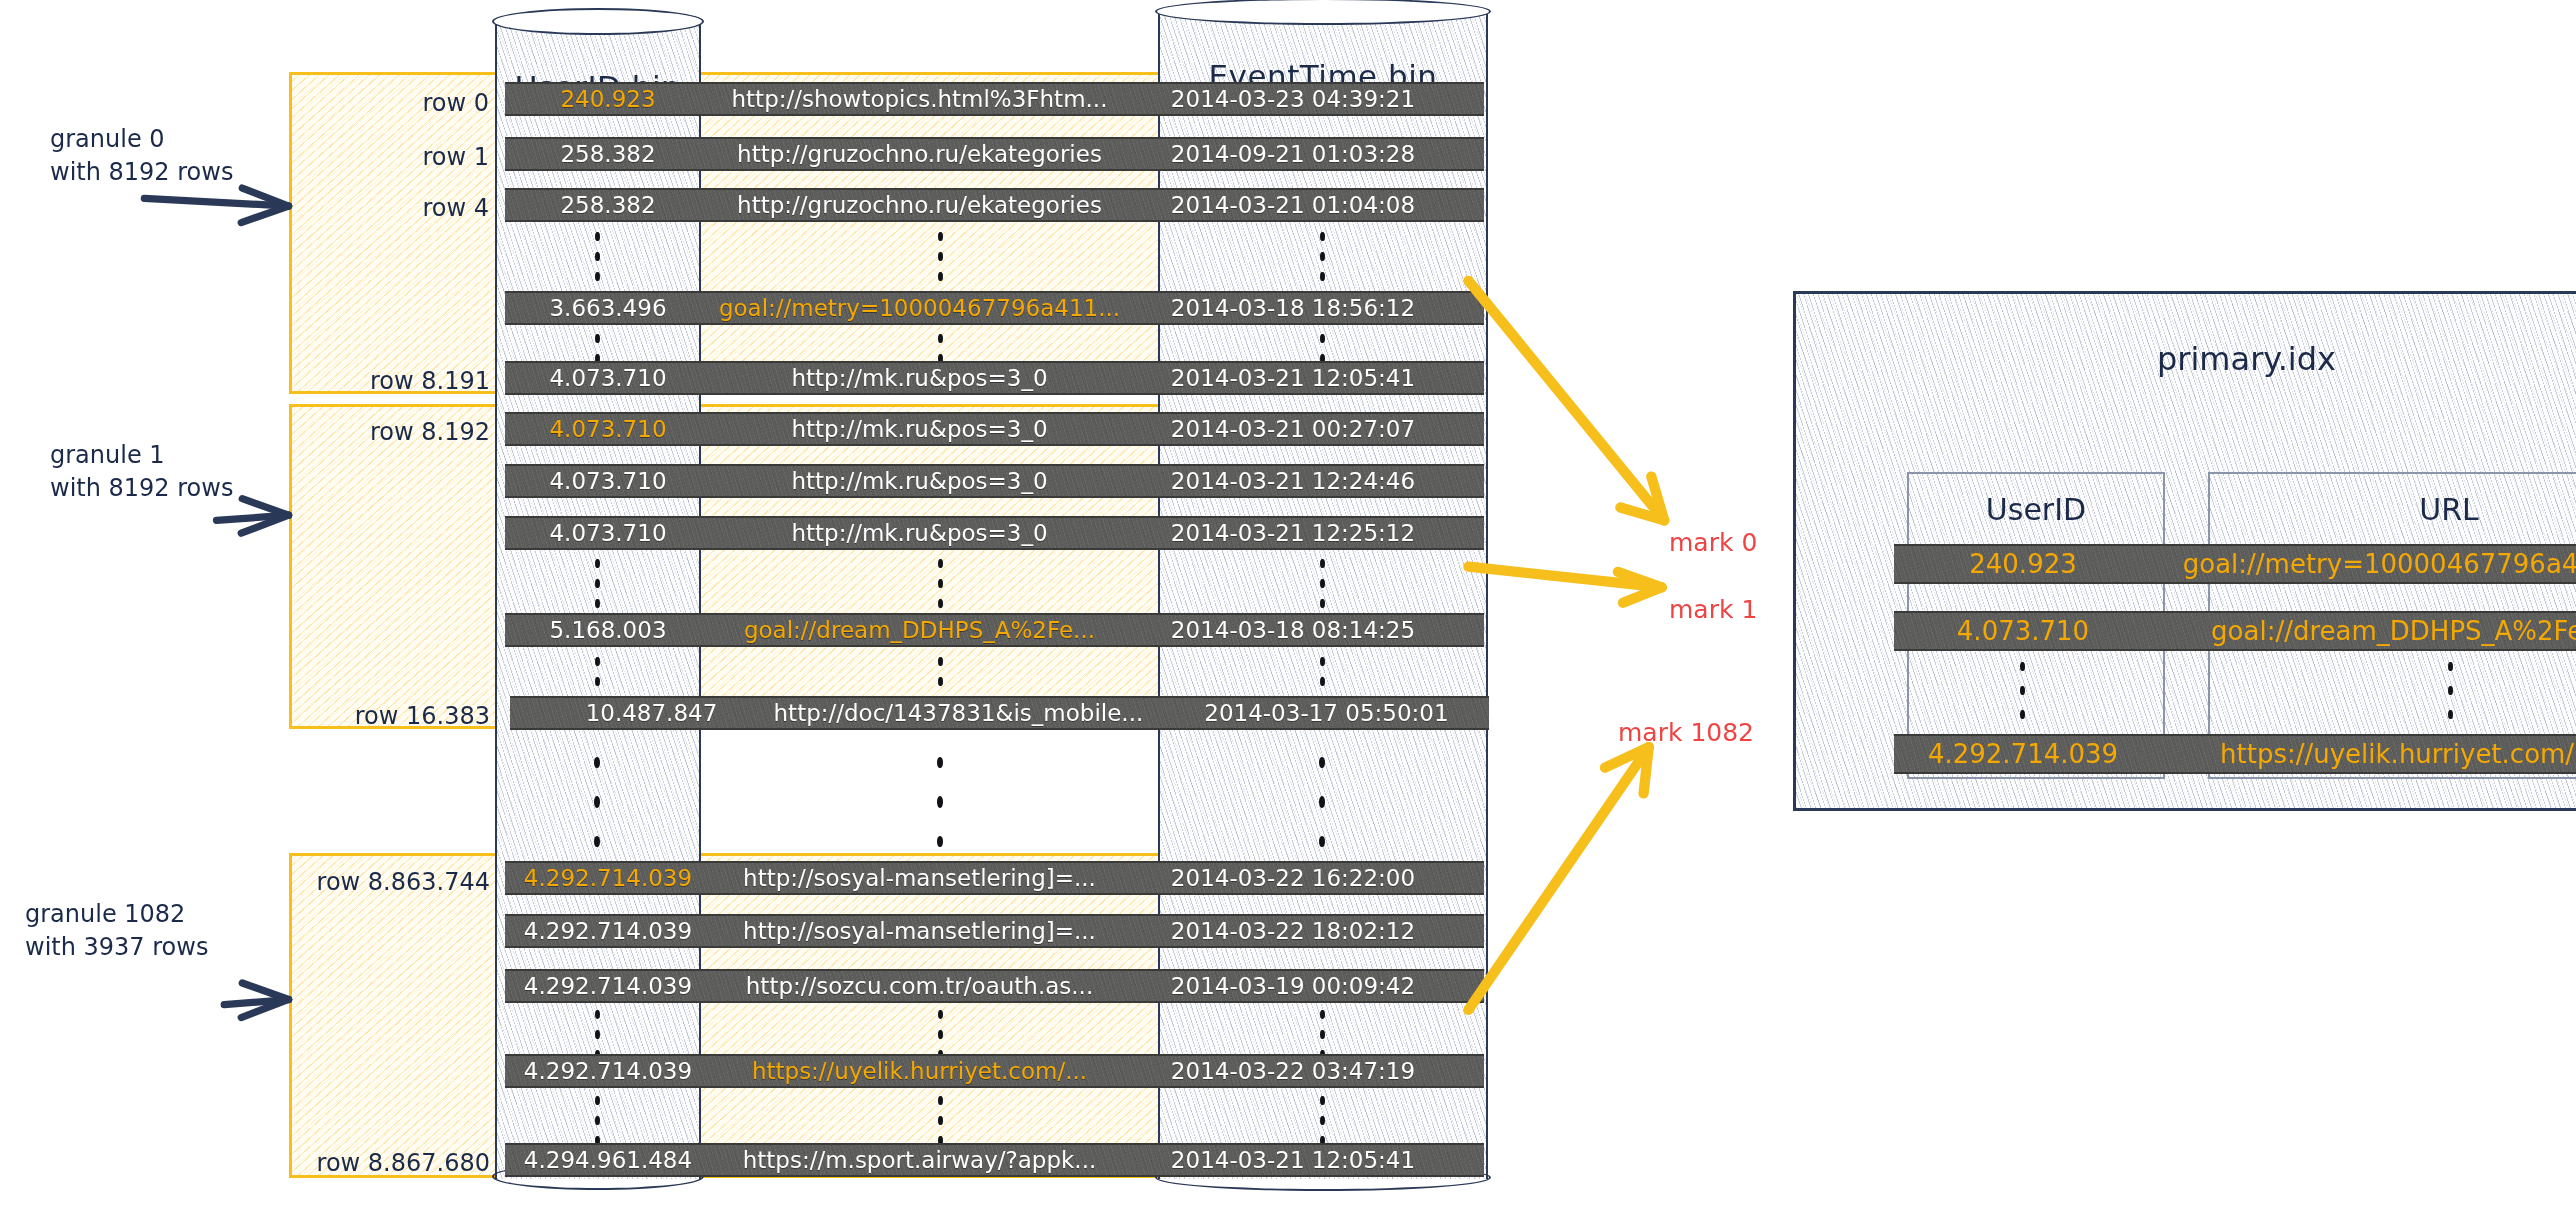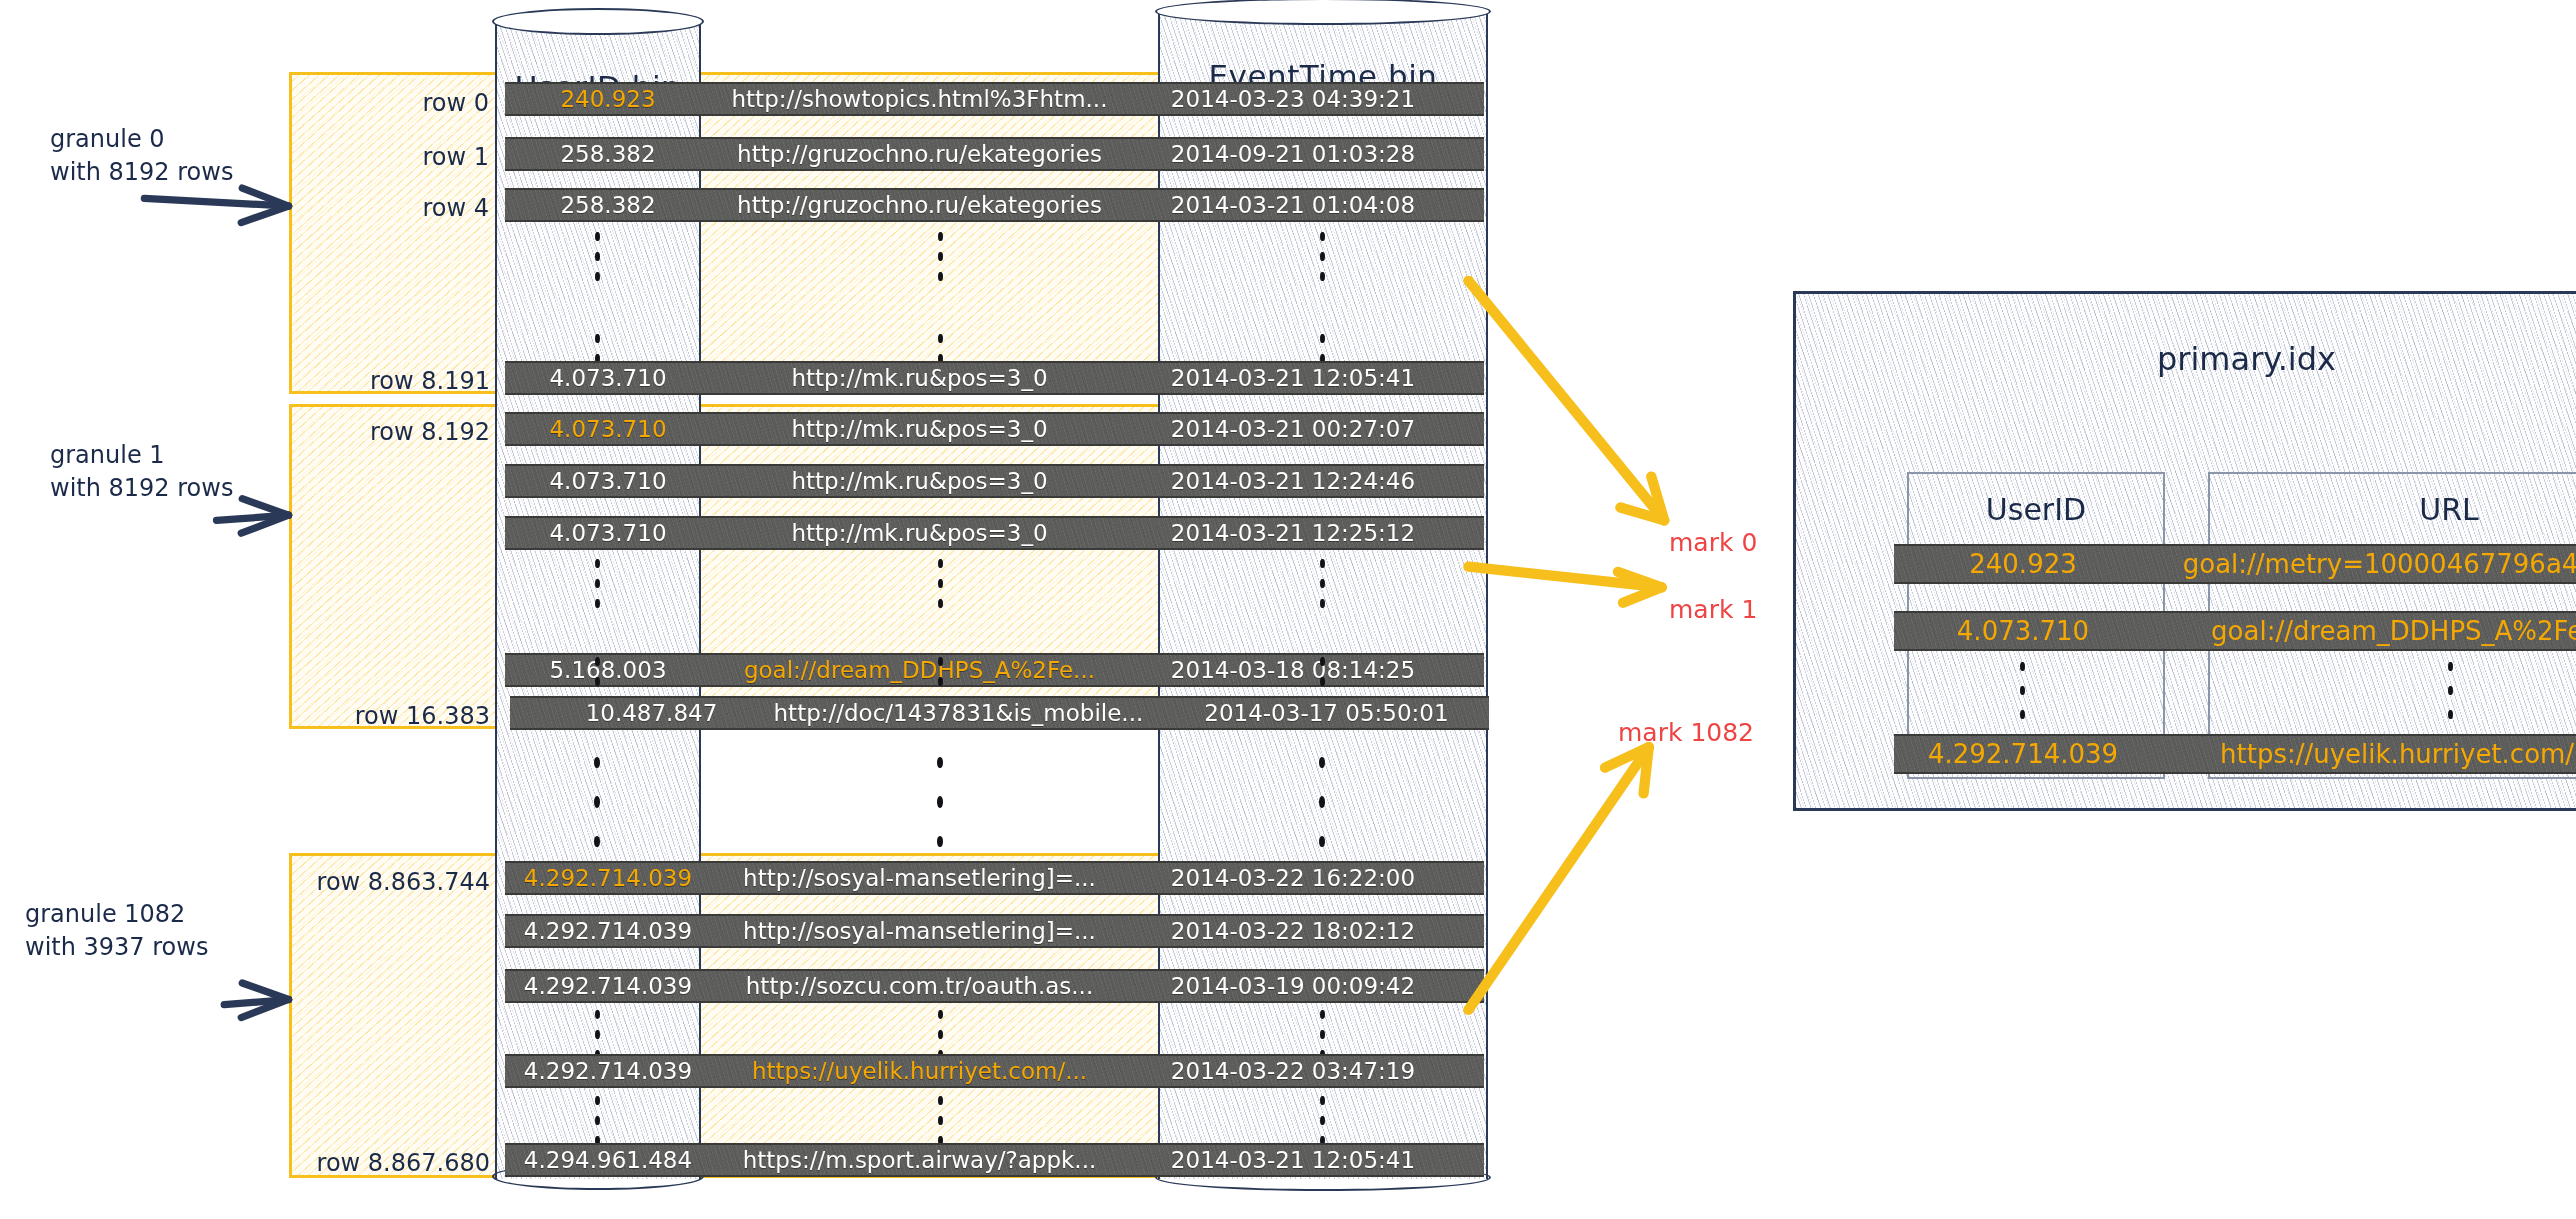--- a/index.html
+++ b/index.html
@@ -168,20 +168,25 @@
       <i></i>
       <i></i>
       <i></i>
     </div>
   <div class="vdots small" style="left:1320px;top:232px;height:49px;">
       <i></i>
       <i></i>
       <i></i>
     </div>
 
+  <div class="rowchip hatch-grey" style="left:505px;top:291px;width:979px;">
+    <div class="cell c-userid">3.663.496</div>
+    <div class="cell c-url hi">goal://metry=10000467796a411...</div>
+    <div class="cell c-time">2014-03-18 18:56:12</div>
+  </div>
 
   <div class="vdots small" style="left:595px;top:334px;height:49px;">
       <i></i>
       <i></i>
       <i></i>
     </div>
   <div class="vdots small" style="left:938px;top:334px;height:49px;">
       <i></i>
       <i></i>
       <i></i>
@@ -227,21 +232,21 @@
       <i></i>
       <i></i>
       <i></i>
     </div>
   <div class="vdots small" style="left:1320px;top:559px;height:49px;">
       <i></i>
       <i></i>
       <i></i>
     </div>
 
-  <div class="rowchip hatch-grey" style="left:505px;top:613px;width:979px;margin-top:40px;">
+  <div class="rowchip hatch-grey" style="left:505px;top:613px;width:979px;">
     <div class="cell c-userid">5.168.003</div>
     <div class="cell c-url hi">goal://dream_DDHPS_A%2Fe...</div>
     <div class="cell c-time">2014-03-18 08:14:25</div>
   </div>
 
   <div class="vdots small" style="left:595px;top:657px;height:49px;">
       <i></i>
       <i></i>
       <i></i>
     </div>

